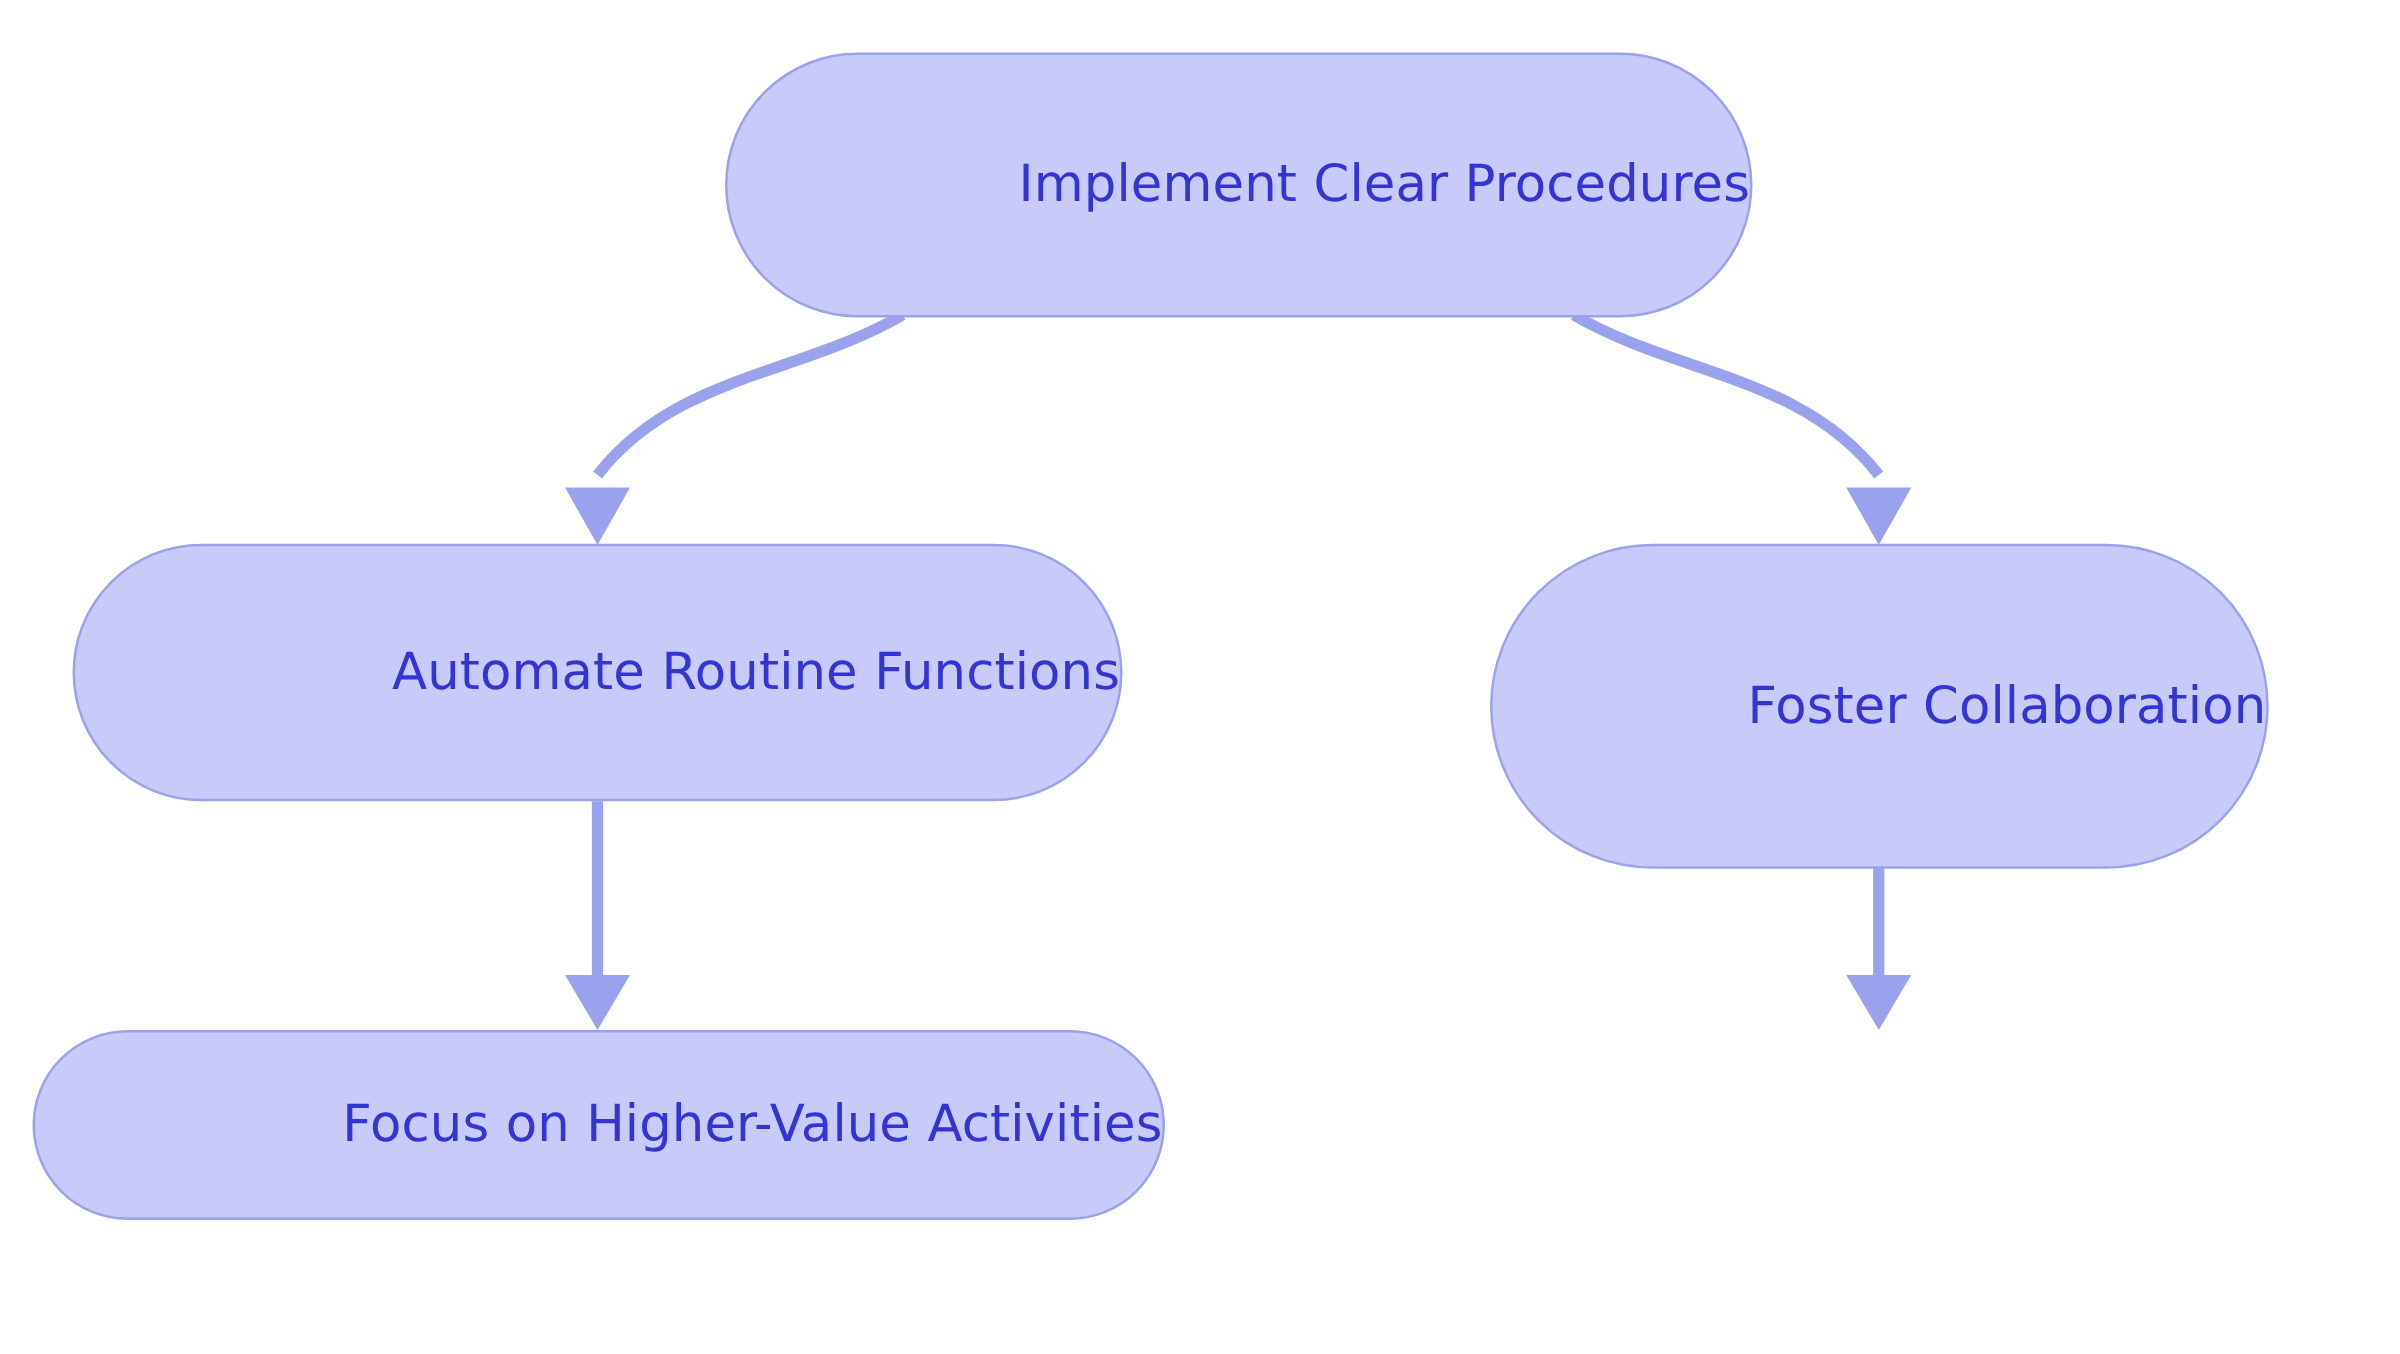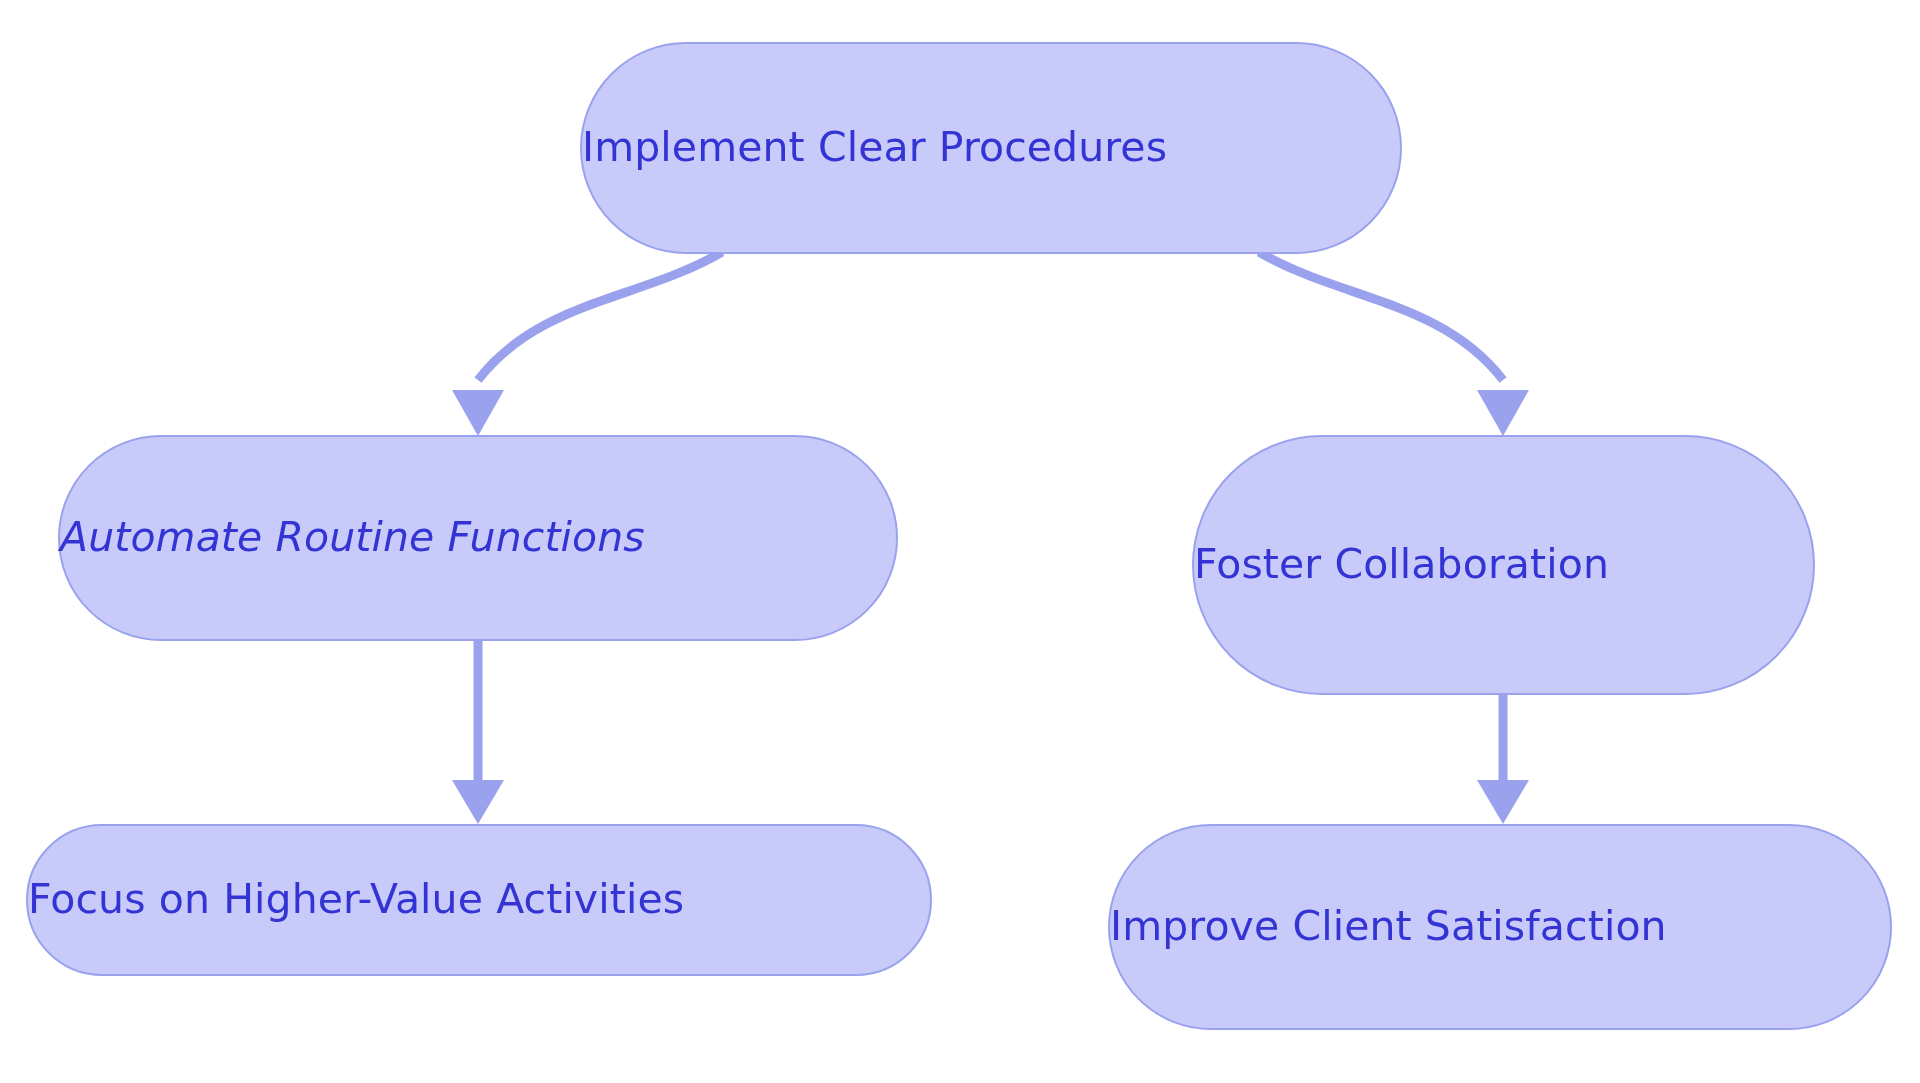--- a/index.html
+++ b/index.html
@@ -24,37 +24,37 @@
     pointer-events: none;
   }
   .node {
     position: absolute;
     box-sizing: border-box;
     background: #c8cbfa;
     border: 2px solid #9aa2ee;
     border-radius: 9999px;
     display: flex;
     align-items: center;
-    justify-content: flex-start;
+    justify-content: flex-end;
     z-index: 2;
   }
   .node-label {
     color: #3434d4;
     font-family: "DejaVu Sans", sans-serif;
     font-size: 41px;
     font-weight: 400;
     line-height: 1.1;
     letter-spacing: 0.1px;
     white-space: nowrap;
     text-align: center;
   }
 
   
   #node-root      { left: 580px;  top: 42px;  width: 822px; height: 212px; }
-  #node-automate  { left: 58px;   top: 435px; width: 840px; height: 206px; font-style: italic; }
+  #node-automate  { left: 58px;   top: 435px; width: 840px; height: 206px; }
   #node-foster    { left: 1192px; top: 435px; width: 623px; height: 260px; }
   #node-focus     { left: 26px;   top: 824px; width: 906px; height: 152px; }
   #node-improve   { left: 1108px; top: 824px; width: 784px; height: 206px; }
 </style>
 </head>
 <body>
 
 <div id="canvas">
 
   <svg id="edge-layer" viewBox="0 0 1920 1083" width="1920" height="1083" xmlns="http://www.w3.org/2000/svg">
@@ -89,17 +89,14 @@
   </div>
 
   <div class="node" id="node-foster">
     <span class="node-label">Foster Collaboration</span>
   </div>
 
   <div class="node" id="node-focus">
     <span class="node-label">Focus on Higher-Value Activities</span>
   </div>
 
-  <div class="node" id="node-improve">
-    <span class="node-label">Improve Client Satisfaction</span>
-  </div>
 
 </div>
 
 </body></html>

